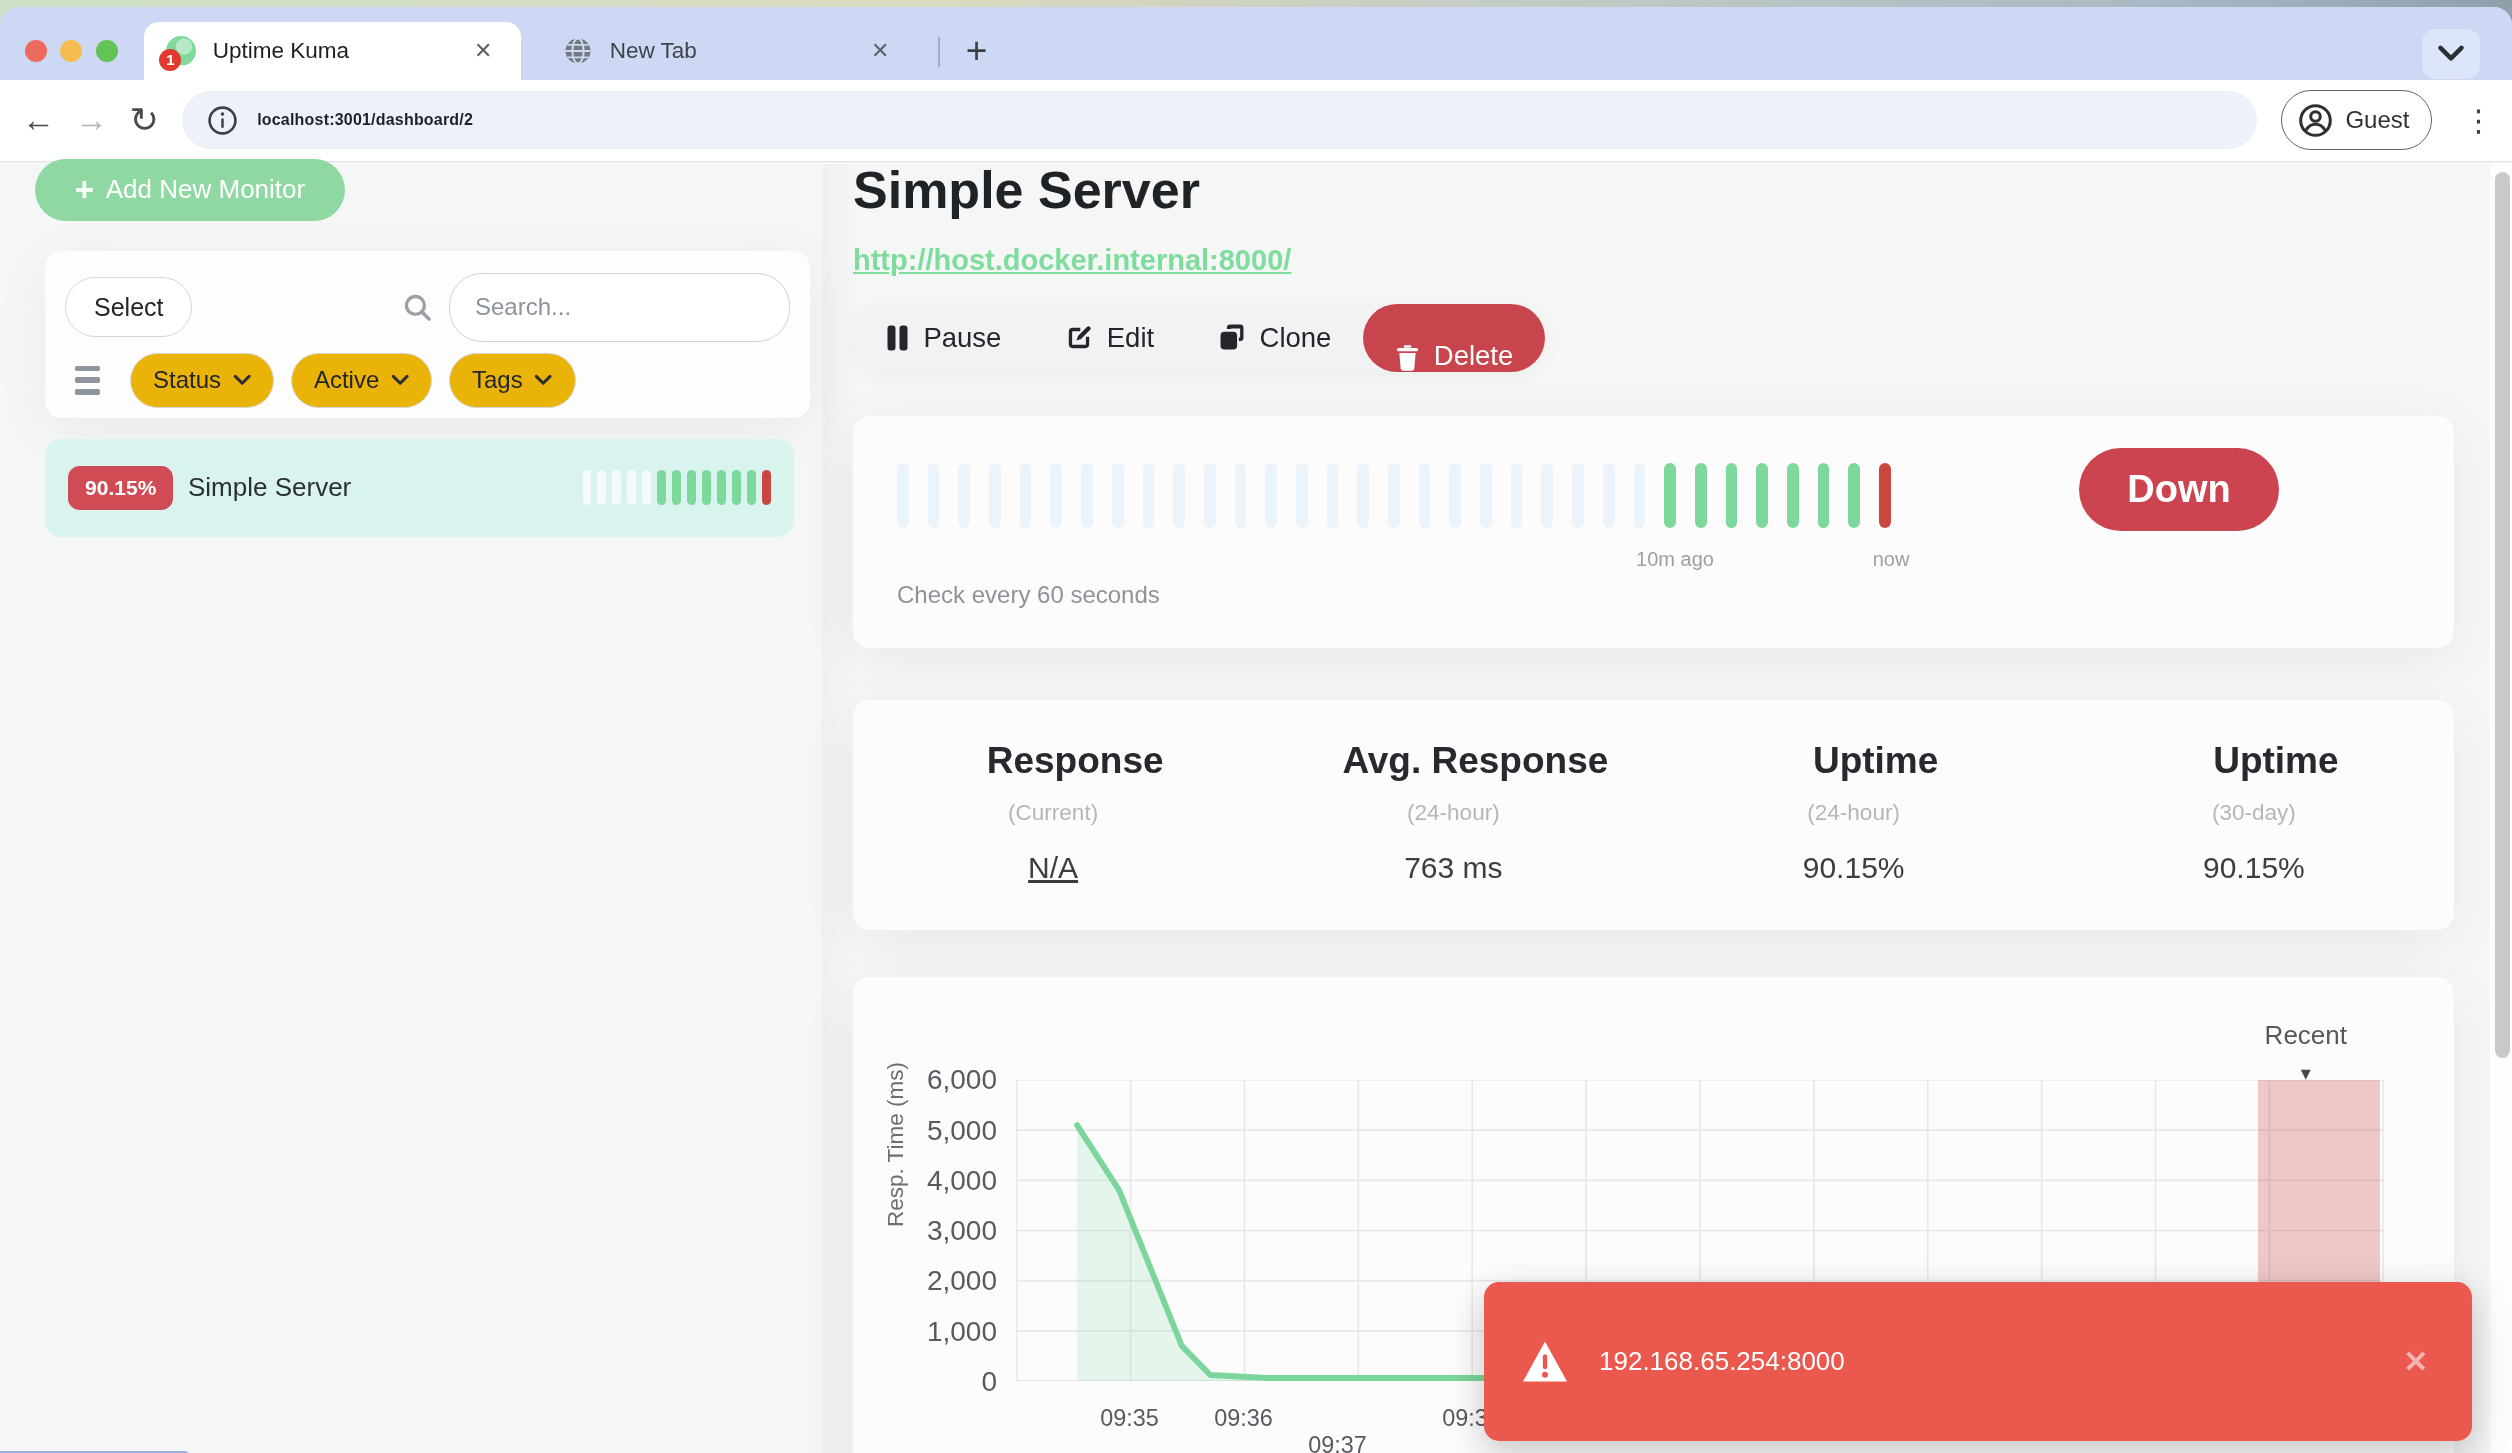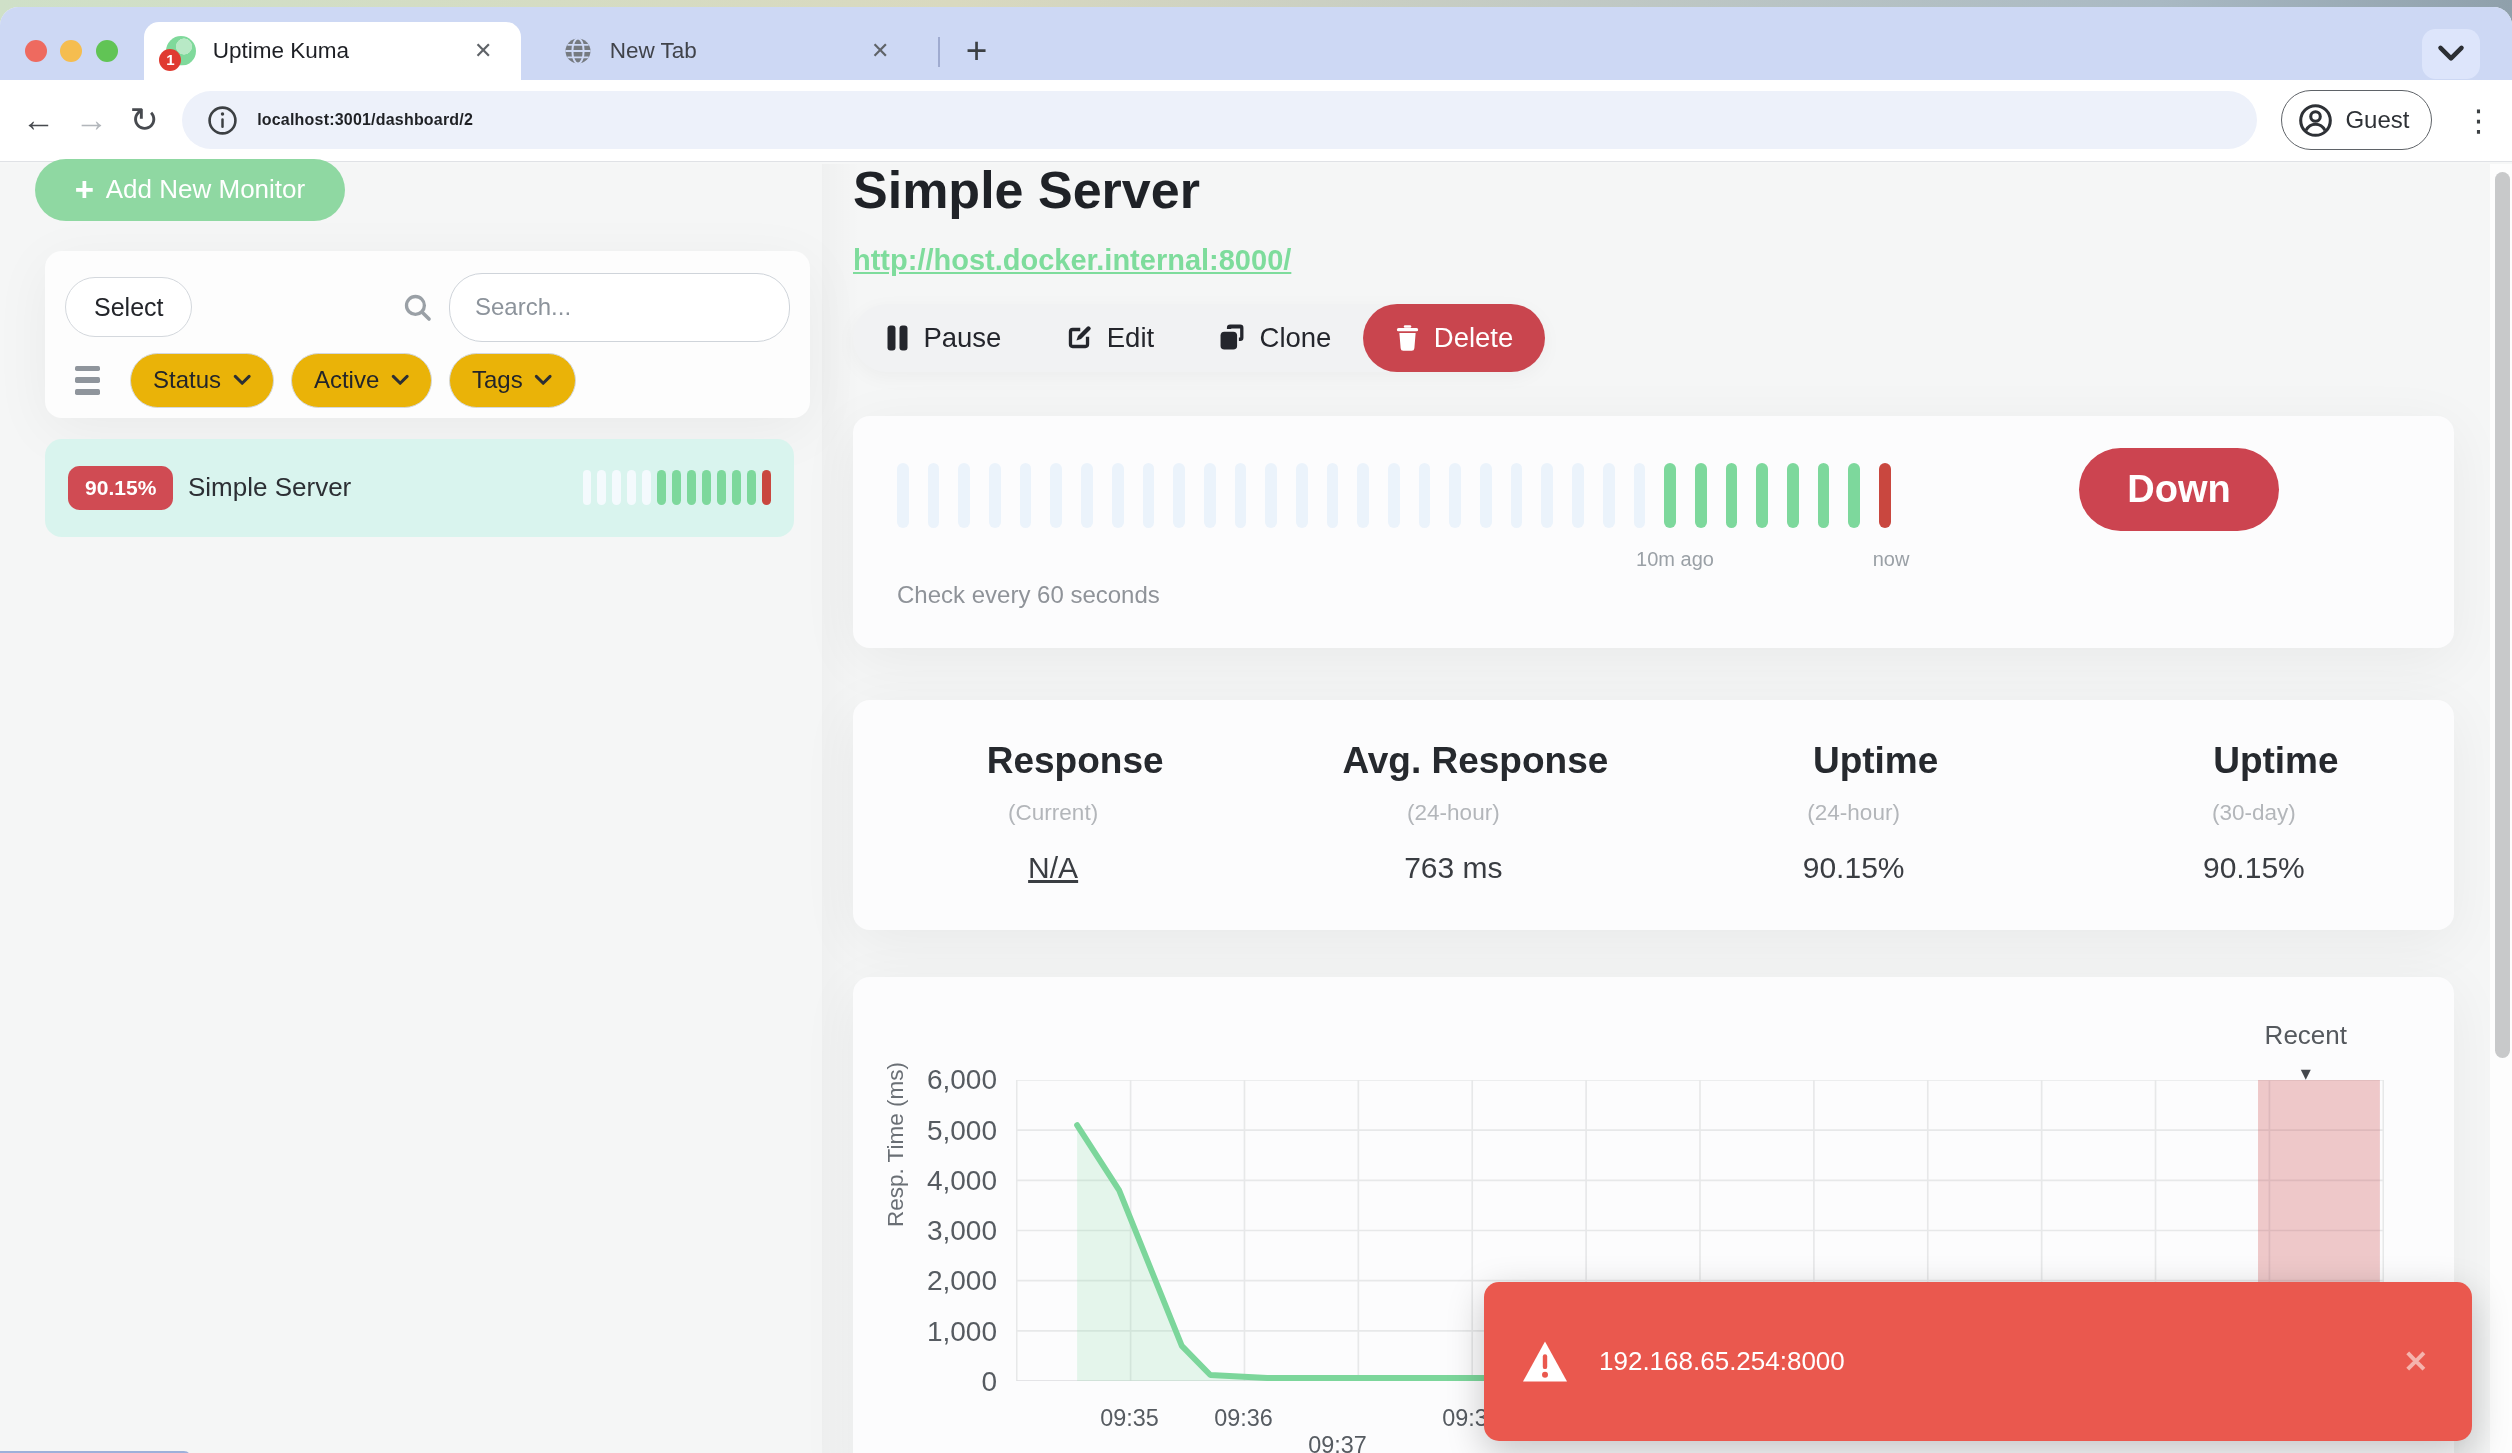--- a/index.html
+++ b/index.html
@@ -78,21 +78,21 @@
   .beat.u { background:var(--up,#7dd89c); }
   .beat.d { background:var(--downbeat,#c9473f); }
   .beats.mini .beat.e { background:#f4fafd; }
   
   .page-title { position:absolute; left:853px; top:-3.3px; font-size:52px; font-weight:bold; color:#1f2227; }
   .monitor-url { position:absolute; left:853px; top:80px; font-size:29px; font-weight:bold;
     color:var(--link,#7edc9c); text-decoration:underline; }
   .btn-group { position:absolute; left:853px; top:140px; height:68px; background:#f1f2f3;
     border-radius:35px; display:flex; align-items:stretch; box-shadow:0 5px 20px rgba(0,0,0,0.04); }
   .seg { display:flex; align-items:center; gap:13.4px; padding:0 32px; font-size:27.5px; color:#24262c; border-radius:35px; }
-  .seg.danger { background:var(--delete,#c9454e); color:#fff; }
+  .seg.danger { background:var(--delete,#c9454e); color:#fff;align-items:flex-end; }
   .card { position:absolute; left:853px; width:1601px; background:#fcfcfd; border-radius:16.7px;
     box-shadow:0 12.5px 58px rgba(0,0,0,0.055); }
   .hb-card { top:252px; height:232px; }
   #main-beats { position:absolute; left:44px; top:47px; gap:19px; }
   #main-beats .beat { width:11.7px; height:65px; border-radius:6.7px; }
   .hb-labels { position:absolute; left:44px; top:132px; width:1043px; height:25px; font-size:20px; color:#9aa0a6; }
   .hb-labels span { position:absolute; transform:translateX(-50%); white-space:nowrap; }
   .status-pill { position:absolute; right:175px; top:32px; width:200px; height:83px;
     background:var(--status-down,#cc4450); color:#fff; font-size:38px; font-weight:bold;
     border-radius:43px; display:flex; align-items:center; justify-content:center; }

